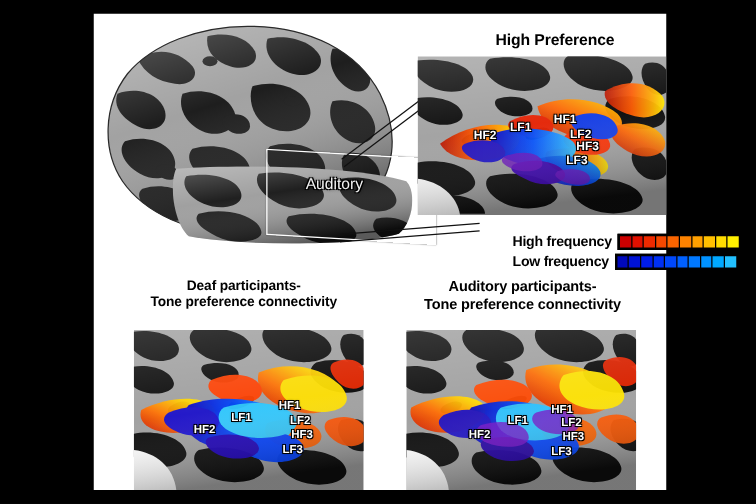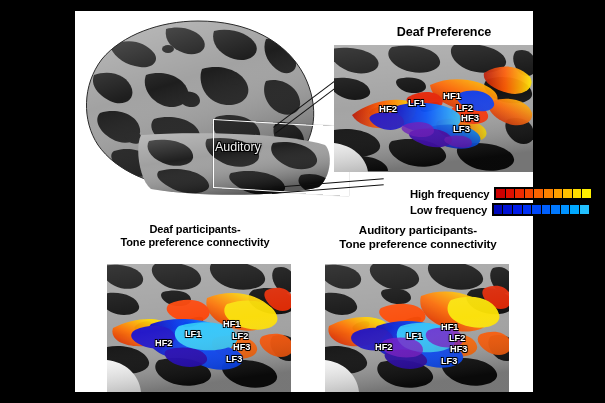--- a/index.html
+++ b/index.html
@@ -18,21 +18,21 @@
   
   .ttl{position:absolute;text-align:center;font-weight:bold;color:#000;
        line-height:1.18;letter-spacing:-.1px;}
 
   
   .blabel{position:absolute;color:#fff;font-weight:bold;
           text-shadow:0 0 2px #000,0.8px 0.8px 0 #000,-0.8px 0.8px 0 #000,
                       0.8px -0.8px 0 #000,-0.8px -0.8px 0 #000;
           white-space:nowrap;pointer-events:none;}
 
-  #actx-label{position:absolute;left:140px;top:128px;width:105px;
+  #actx-label{position:absolute;left:140px;top:128px;width:105px;text-align:center;
      color:#f2f2f2;font-size:12.5px;line-height:1.32;font-weight:400;
      text-shadow:0 0 3px #000,1px 1px 0 #000,-1px 1px 0 #000,1px -1px 0 #000,-1px -1px 0 #000;}
 
   
   #roi-box{position:absolute;left:138px;top:112px;width:134px;height:67px;
      border:1.6px solid #ffffff;transform:skewY(3.4deg);box-shadow:0 0 1px rgba(0,0,0,.8);}
 
   
   .conn{position:absolute;background:#111;transform-origin:0 0;}
 
@@ -124,21 +124,21 @@
   <div id="roi-box"></div>
   <div id="actx-label">
      <div>Auditory</div>
   </div>
 
   <div class="conn" style="left:198px;top:116px;width:108px;height:1.4px;transform:rotate(-37deg);"></div>
   <div class="conn" style="left:200px;top:122px;width:110px;height:1.4px;transform:rotate(-37deg);"></div>
   <div class="conn" style="left:197px;top:176px;width:112px;height:1.4px;transform:rotate(-4.5deg);"></div>
   <div class="conn" style="left:197px;top:182px;width:112px;height:1.4px;transform:rotate(-4.5deg);"></div>
 
-  <div class="ttl" style="left:280px;top:14px;width:178px;font-size:12.6px;">Deaf Preference</div>
+  <div class="ttl" style="left:280px;top:14px;width:178px;font-size:12.6px;">High Preference</div>
 
   <div class="brainbox" style="left:259px;top:34px;width:199px;height:127px;">
    <svg viewBox="0 0 199 127" preserveAspectRatio="none">
     <defs>
       <clipPath id="cpIns">
               <rect x="0" y="0" width="199" height="127"></rect>
             </clipPath>
       <linearGradient id="hotA" x1="0" y1="0" x2="1" y2="0">
         <stop offset="0" stop-color="#b81400"></stop>
               <stop offset=".45" stop-color="#ff5a00"></stop>

